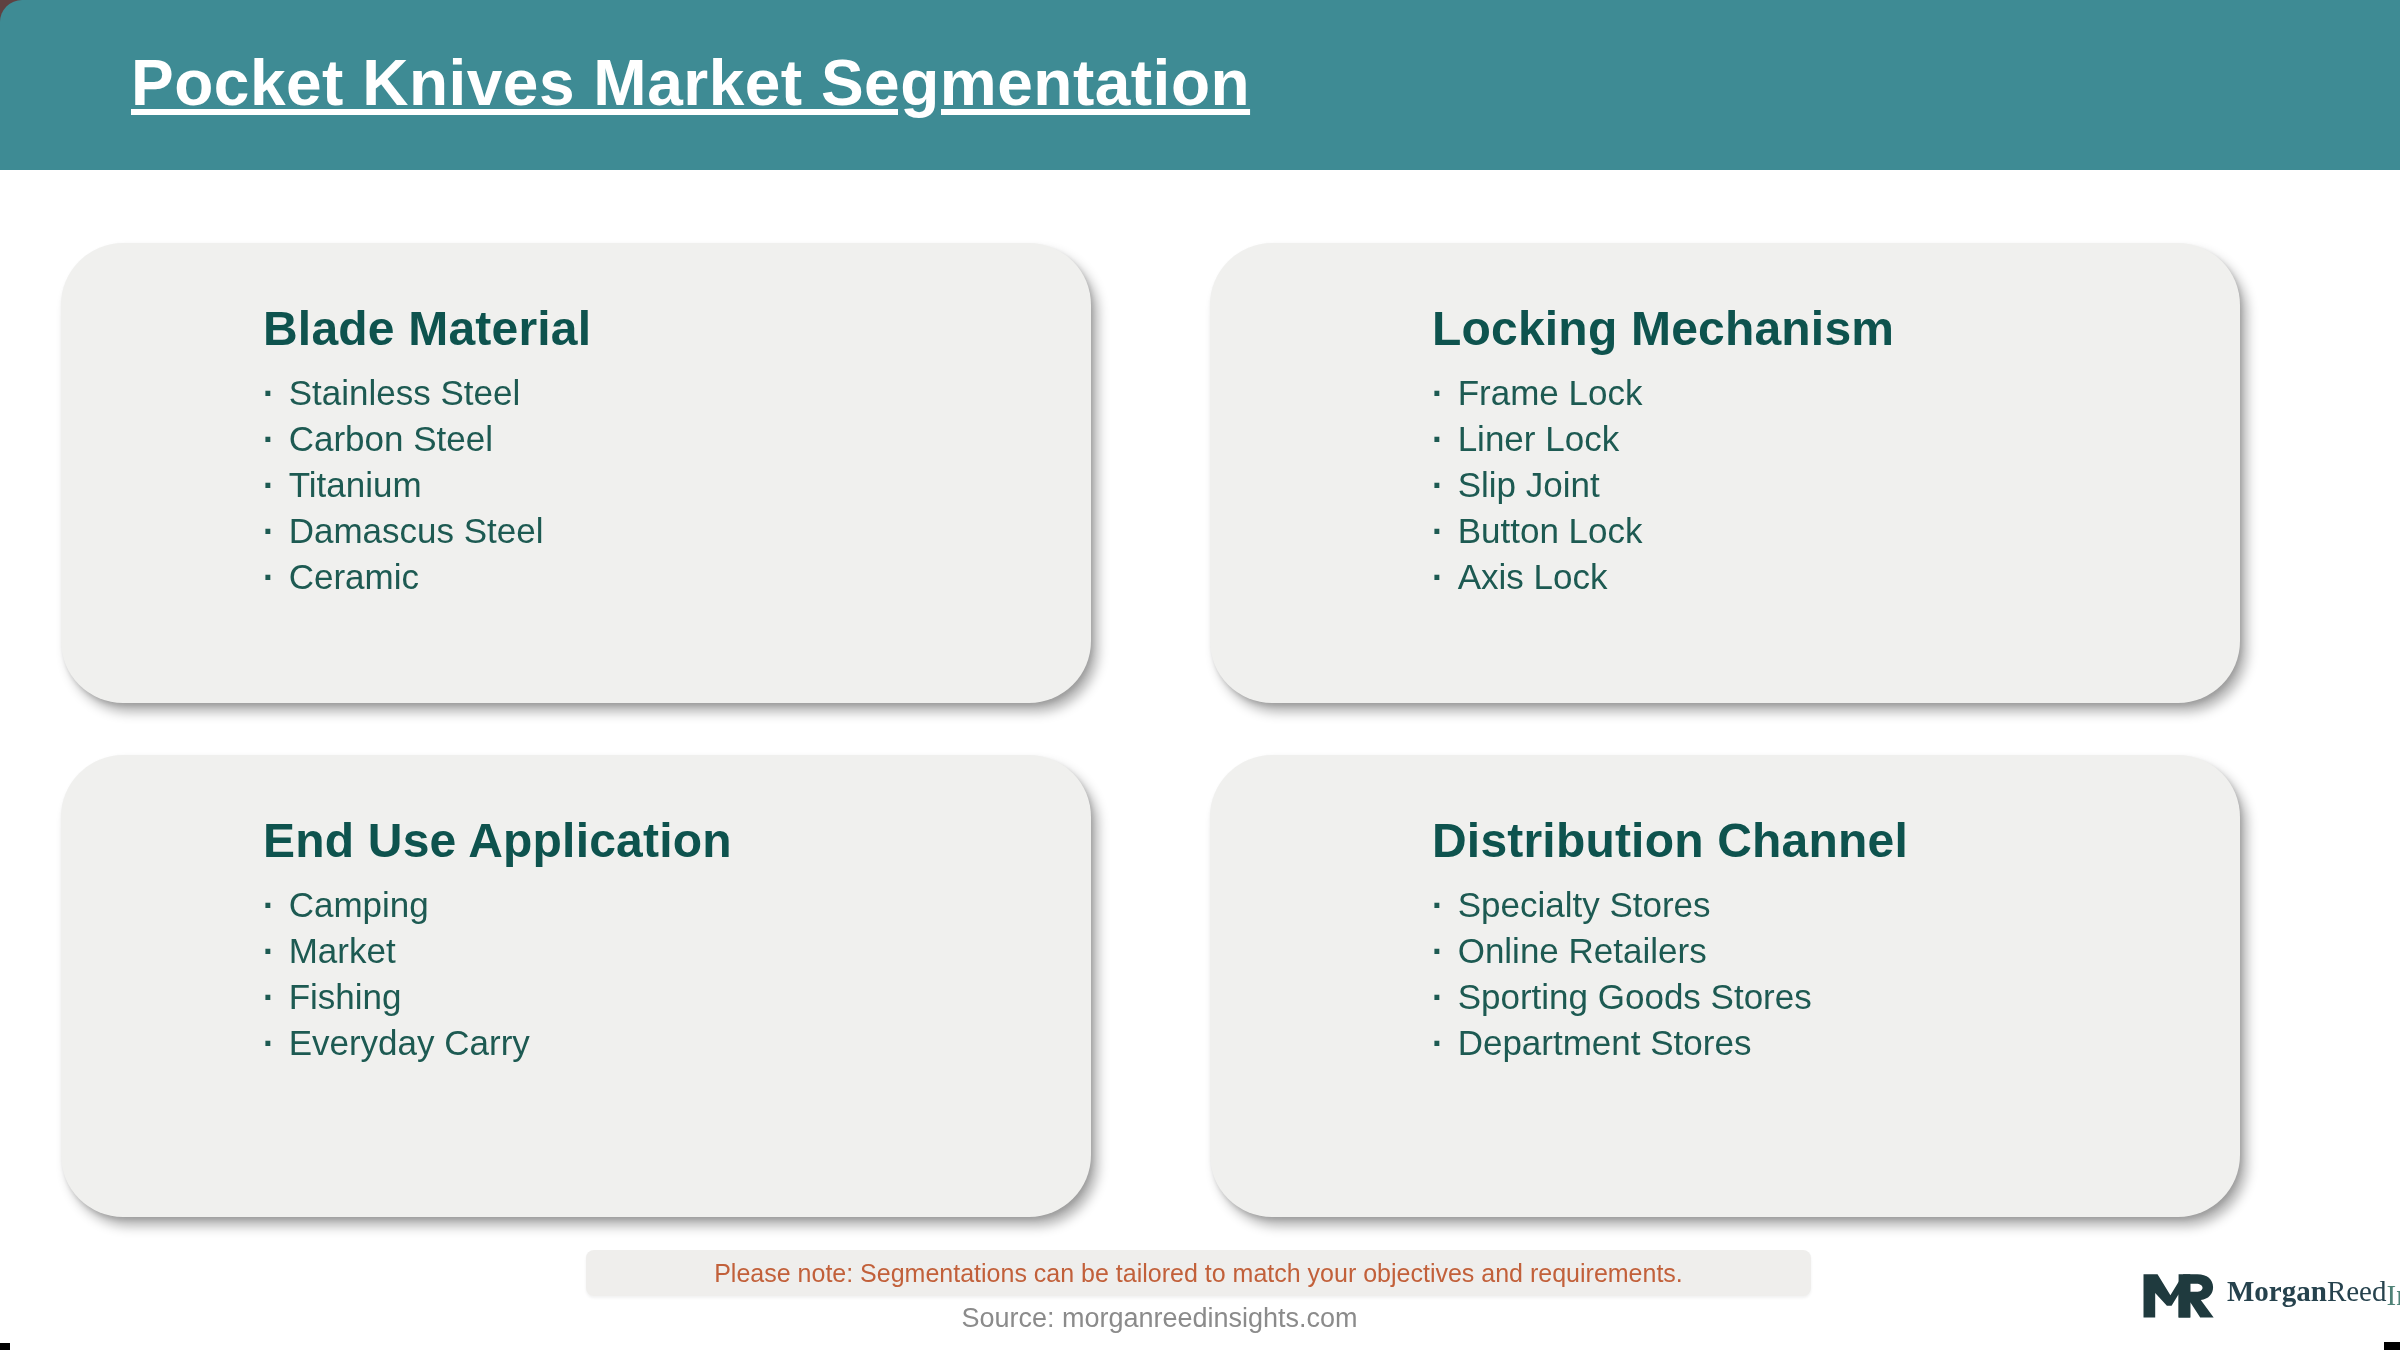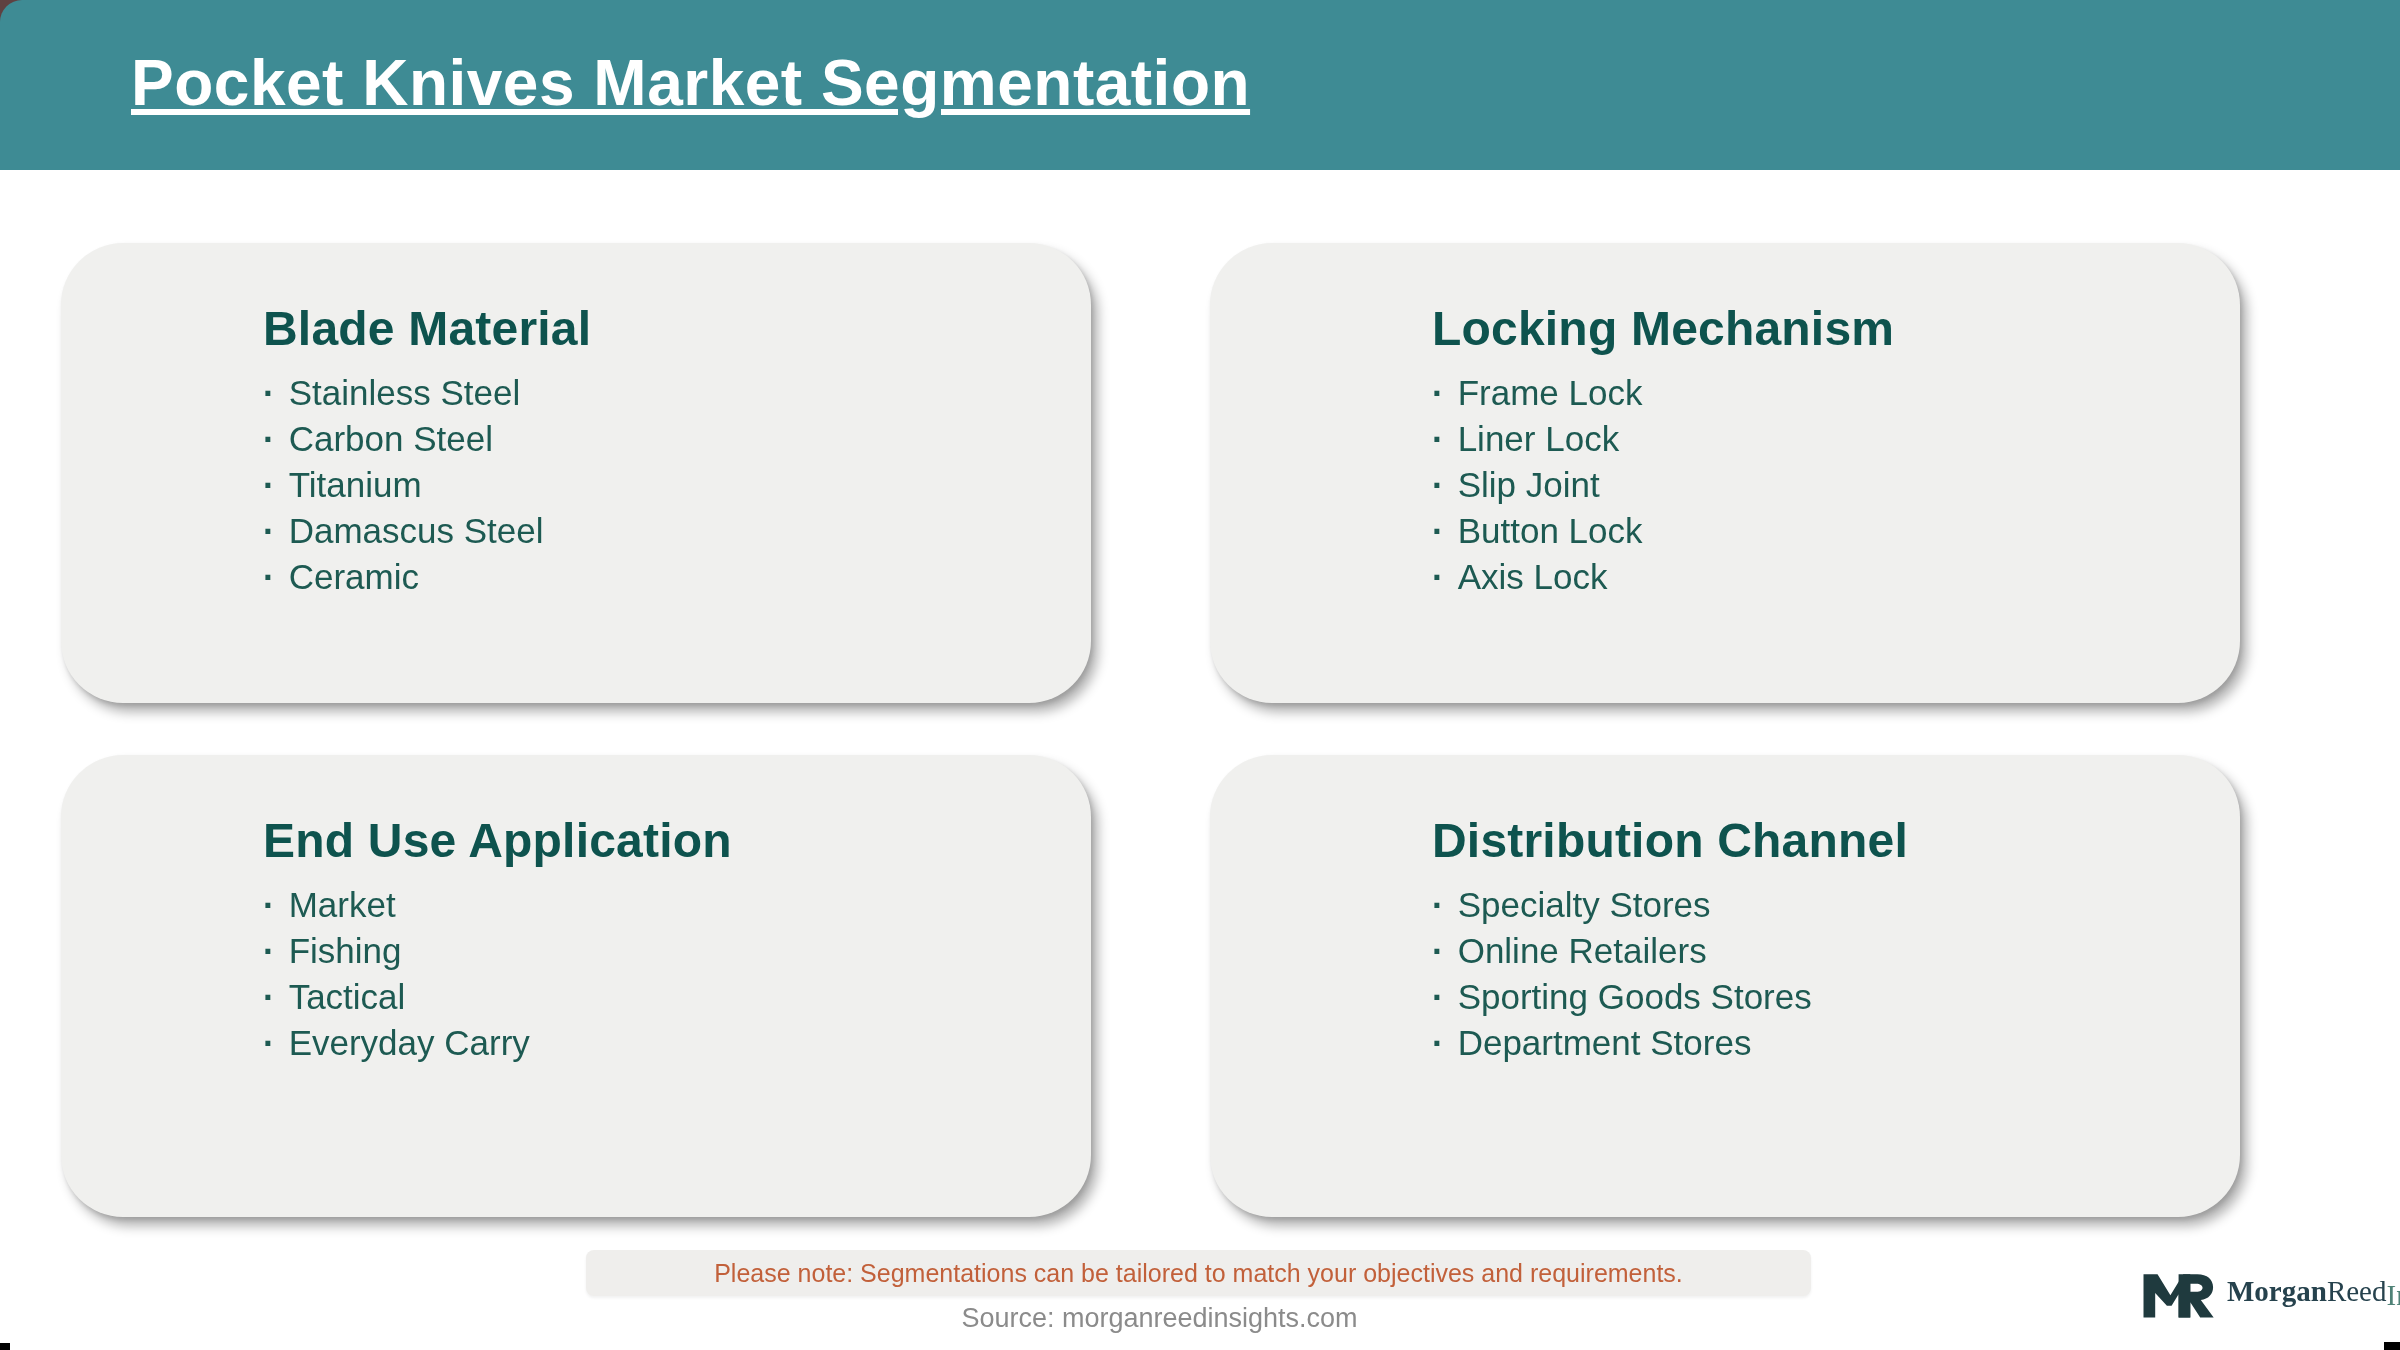--- a/index.html
+++ b/index.html
@@ -77,23 +77,23 @@
         <li>Liner Lock</li>
         <li>Slip Joint</li>
         <li>Button Lock</li>
         <li>Axis Lock</li>
       </ul>
   </section>
 
   <section class="card col-left row-bot">
     <h2 class="card-title">End Use Application</h2>
     <ul class="card-list">
+        <li>Camping</li>
         <li>Market</li>
         <li>Fishing</li>
-        <li>Tactical</li>
         <li>Everyday Carry</li>
       </ul>
   </section>
 
   <section class="card col-right row-bot">
     <h2 class="card-title">Distribution Channel</h2>
     <ul class="card-list">
         <li>Specialty Stores</li>
         <li>Online Retailers</li>
         <li>Sporting Goods Stores</li>

